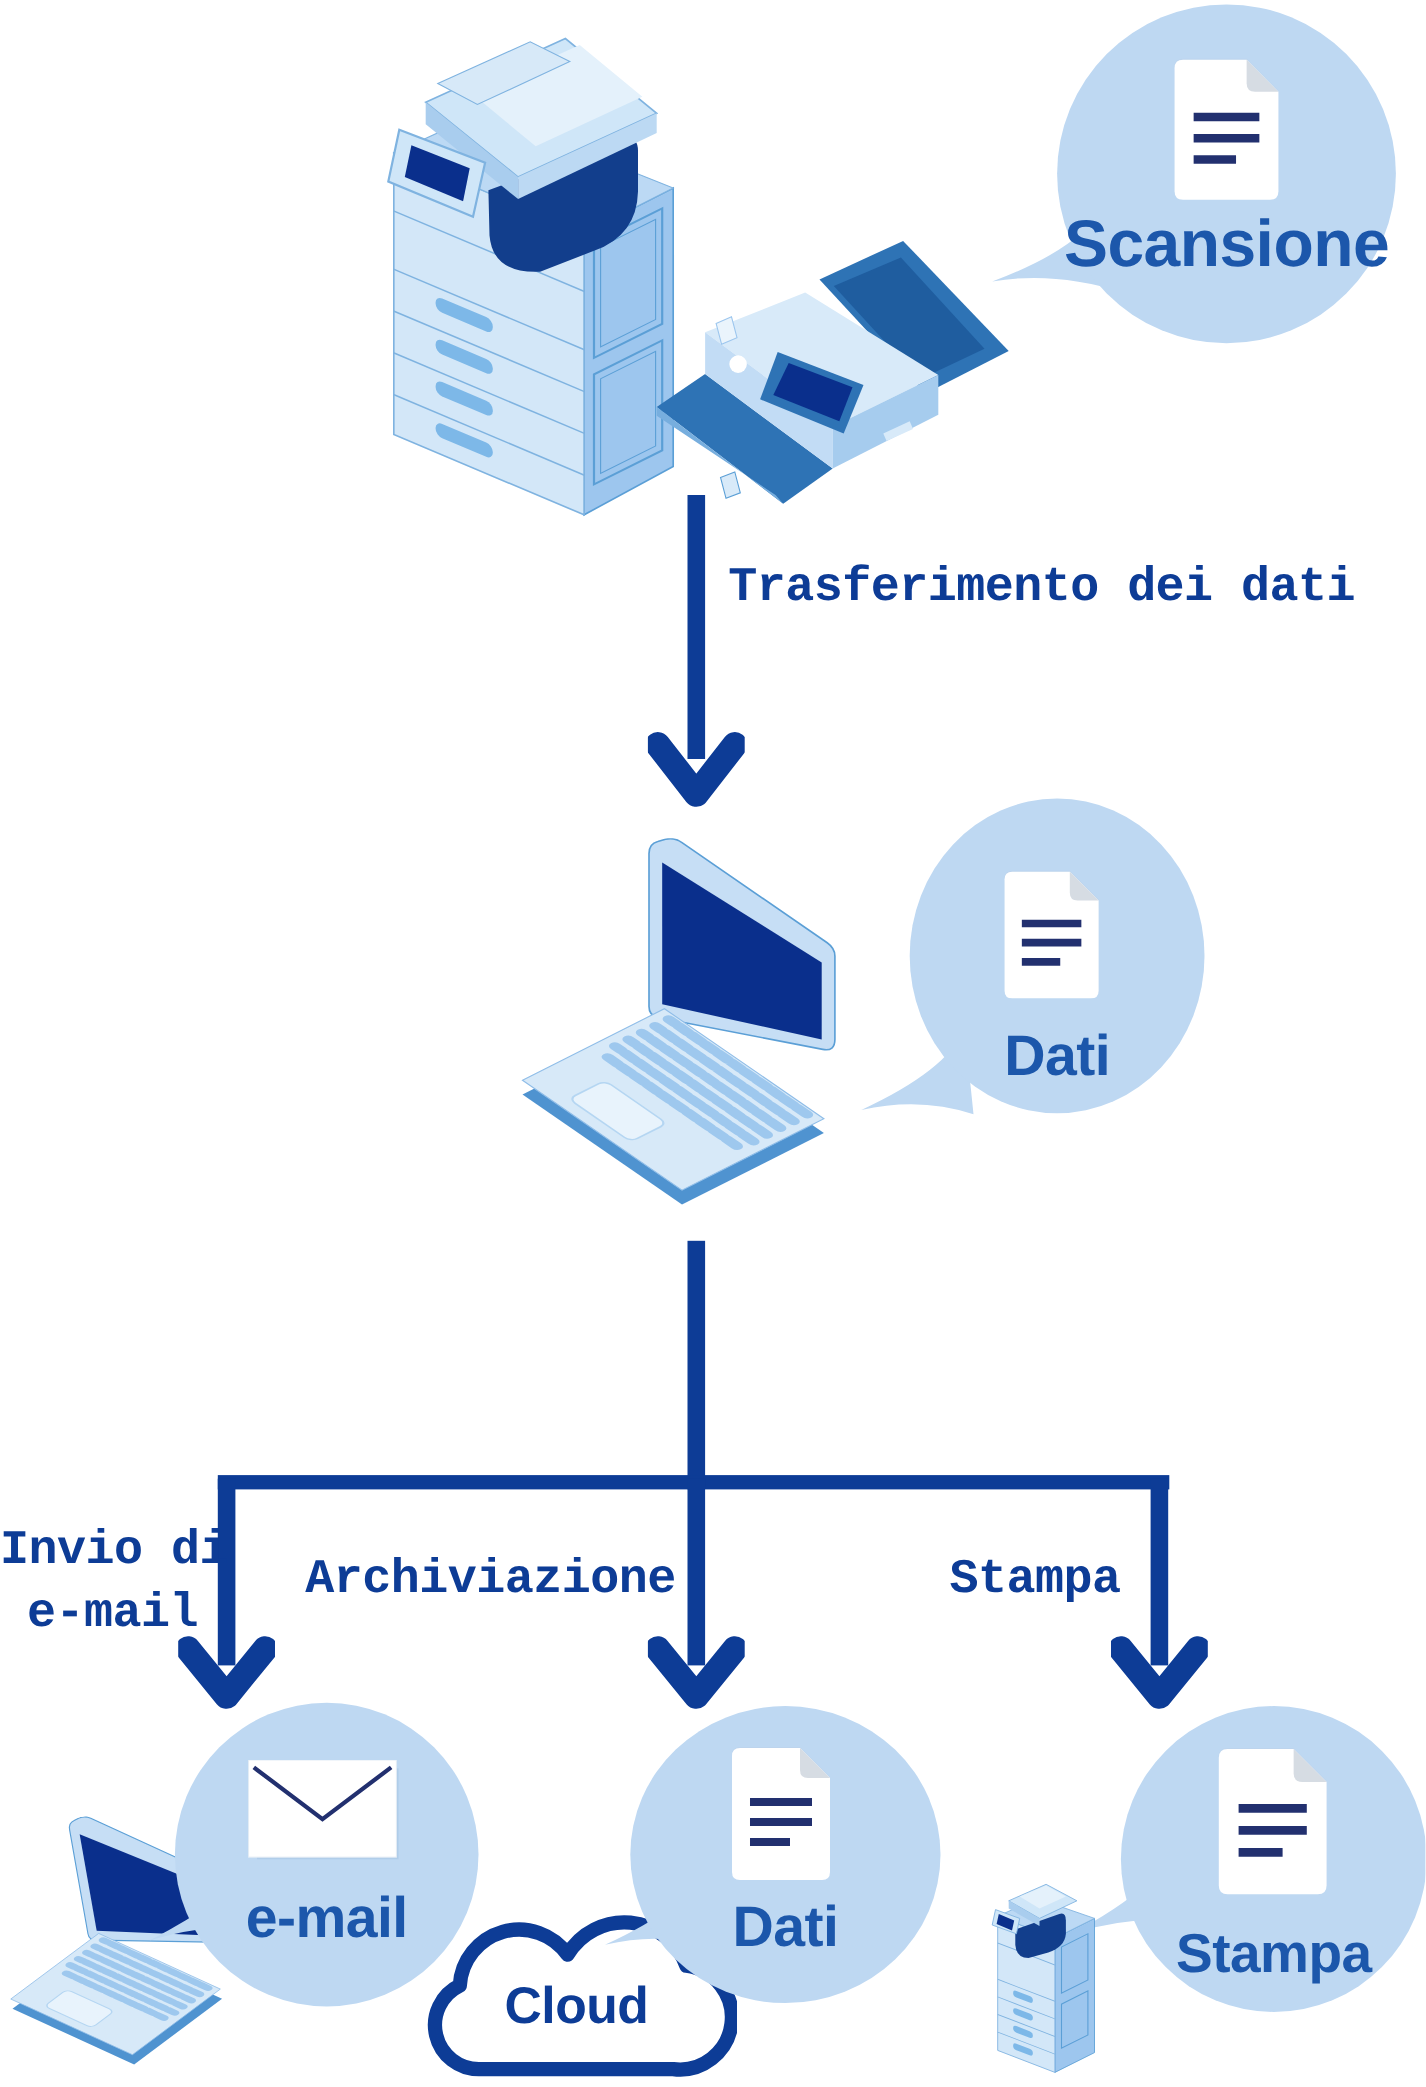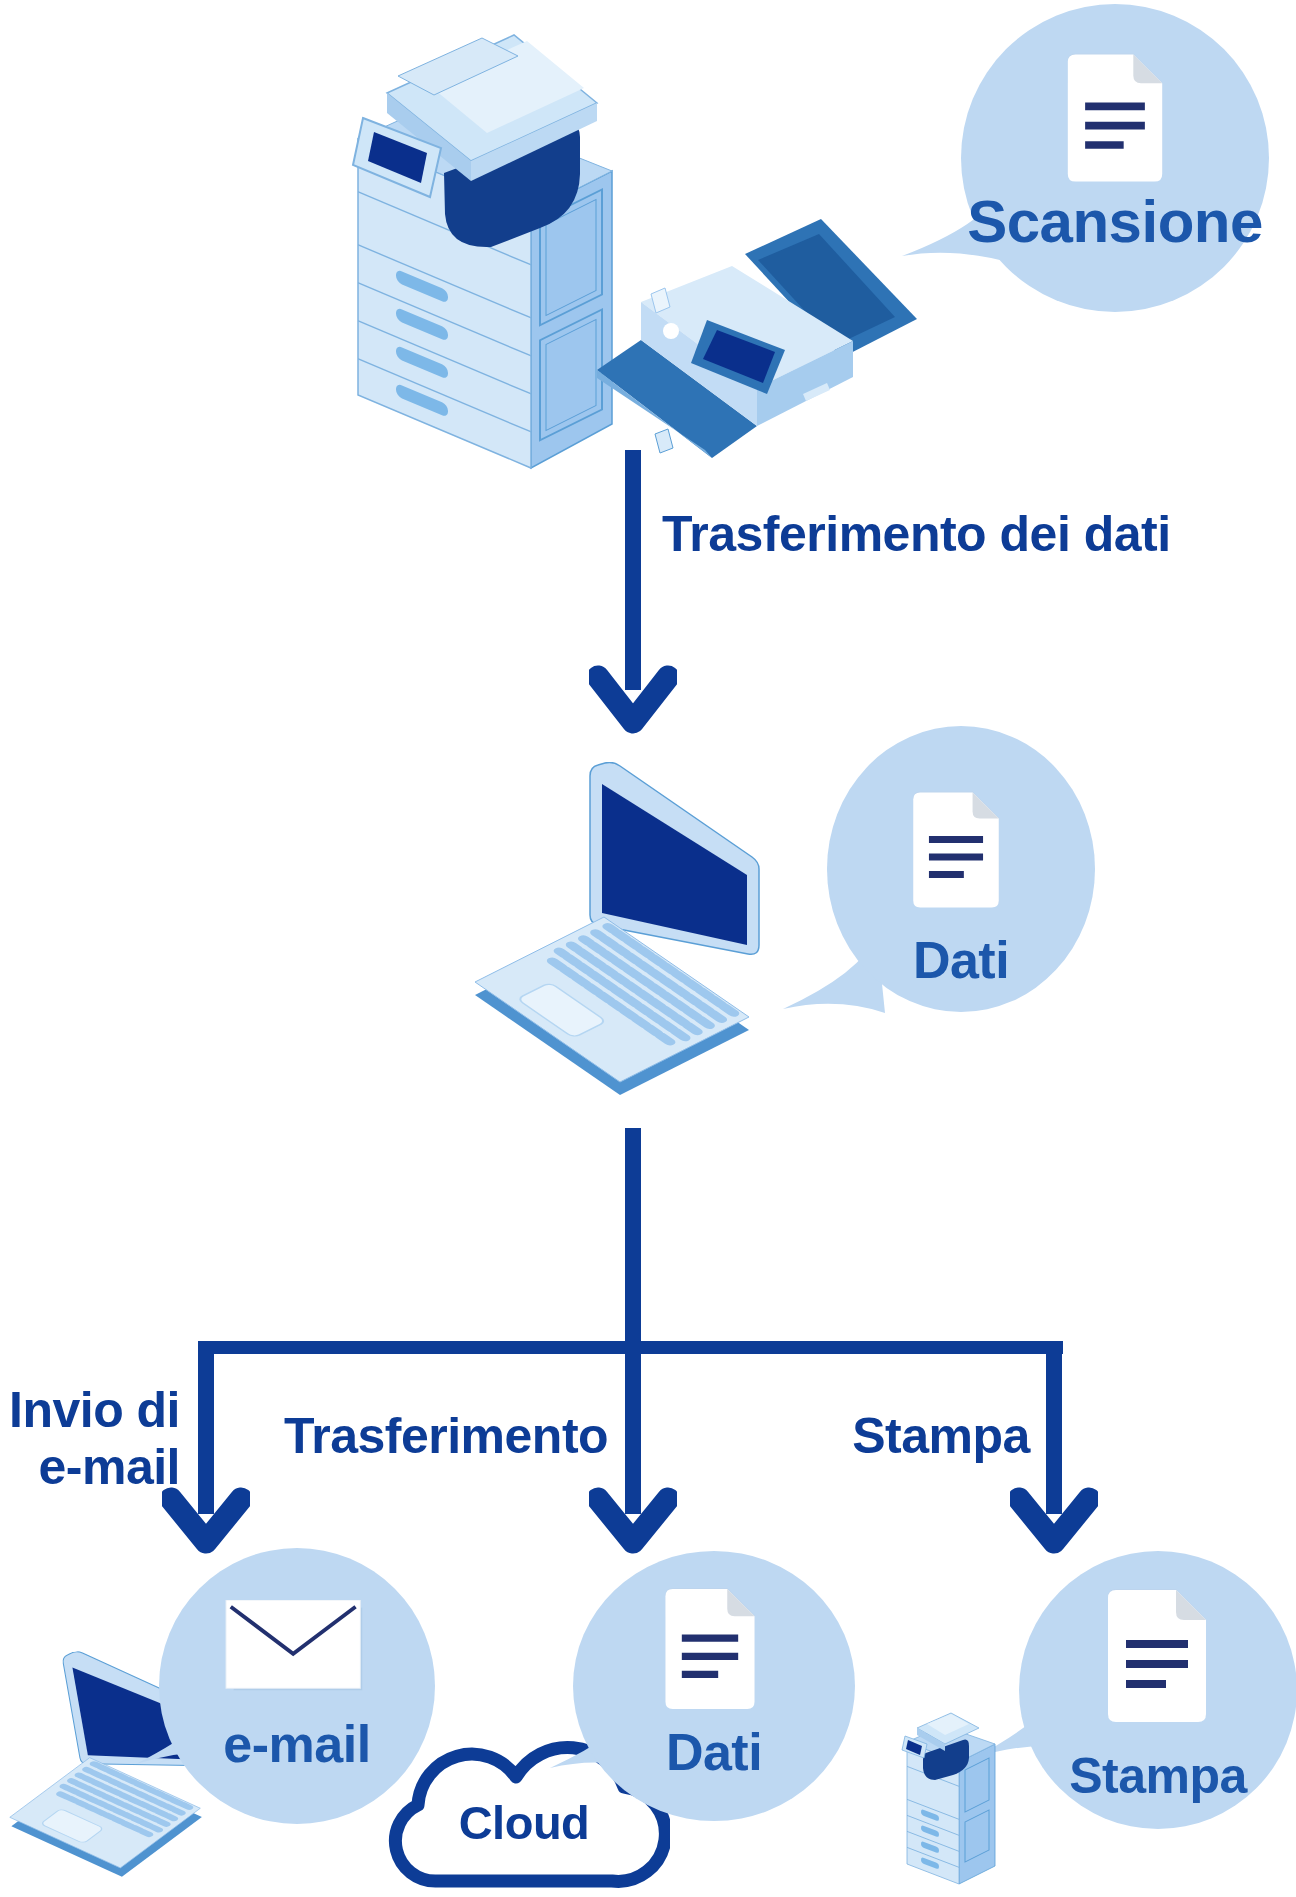--- a/index.html
+++ b/index.html
@@ -1,21 +1,21 @@
 <!DOCTYPE html>
 <html style="--navy: #0d3c96; --bubble-fill: #bed8f2; --bubble-label: #1c57ab; --doc-line: #22306f; --screen-navy: #0a2f8c;"><head>
 <meta charset="utf-8">
 <style>
   html,body{margin:0;padding:0;background:#fff;}
   .canvas{position:relative;width:1296px;height:1897px;overflow:hidden;background:#fff;
           font-family:"Liberation Sans","DejaVu Sans",sans-serif;}
   .abs{position:absolute;}
   .bubble{position:absolute;border-radius:50%;background:var(--bubble-fill,#bed8f2);}
-  .h-label{position:absolute;font-weight:bold;font-size:50px;line-height:57px;
-           color:var(--navy,#0d3c96);letter-spacing:-0.5px;white-space:nowrap;}
+  .h-label{position:absolute;font-weight:bold;font-size:44px;line-height:57px;
+           color:var(--navy,#0d3c96);letter-spacing:-0.5px;white-space:nowrap;font-family:Liberation Mono, monospace;}
   .b-label{position:absolute;font-weight:bold;font-size:50px;line-height:56px;
            color:var(--bubble-label,#1c57ab);text-align:center;letter-spacing:-0.5px;}
   .cloud-label{position:absolute;font-weight:bold;font-size:47px;line-height:52px;
            color:var(--navy,#0d3c96);text-align:center;letter-spacing:-0.5px;}
   .right{text-align:right;}
   .center{text-align:center;}
   .bar{position:absolute;background:var(--navy,#0d3c96);}
 </style>
 </head>
 <body>
@@ -150,21 +150,21 @@
       <use href="#arrow-branch"></use>
     </svg>
   <svg class="abs" style="left:1010px;top:1344px" width="88" height="220" viewBox="0 0 88 220">
       <use href="#arrow-branch"></use>
     </svg>
 
   <div class="h-label right" style="left:0px;top:1382px;width:180px">
     <div>Invio di</div>
     <div>e-mail</div>
   </div>
-  <div class="h-label center" style="left:246px;top:1408px;width:400px">Trasferimento</div>
+  <div class="h-label center" style="left:246px;top:1408px;width:400px">Archiviazione</div>
   <div class="h-label center" style="left:791px;top:1408px;width:300px">Stampa</div>
 
   <svg class="abs" style="left:-14px;top:1650px;transform:rotate(-10deg)" width="216" height="232" viewBox="0 0 312 336">
       <use href="#laptop-shape"></use>
     </svg>
 
   <svg class="abs" style="left:122px;top:1662px" width="140" height="118" viewBox="0 0 140 118">
     <path d="M118,16 Q100,58 14,102 Q74,84 126,92 Z" fill="var(--bubble-fill,#bed8f2)"></path>
   </svg>
   <div class="bubble" style="left:159px;top:1548px;width:276px;height:276px"></div>

